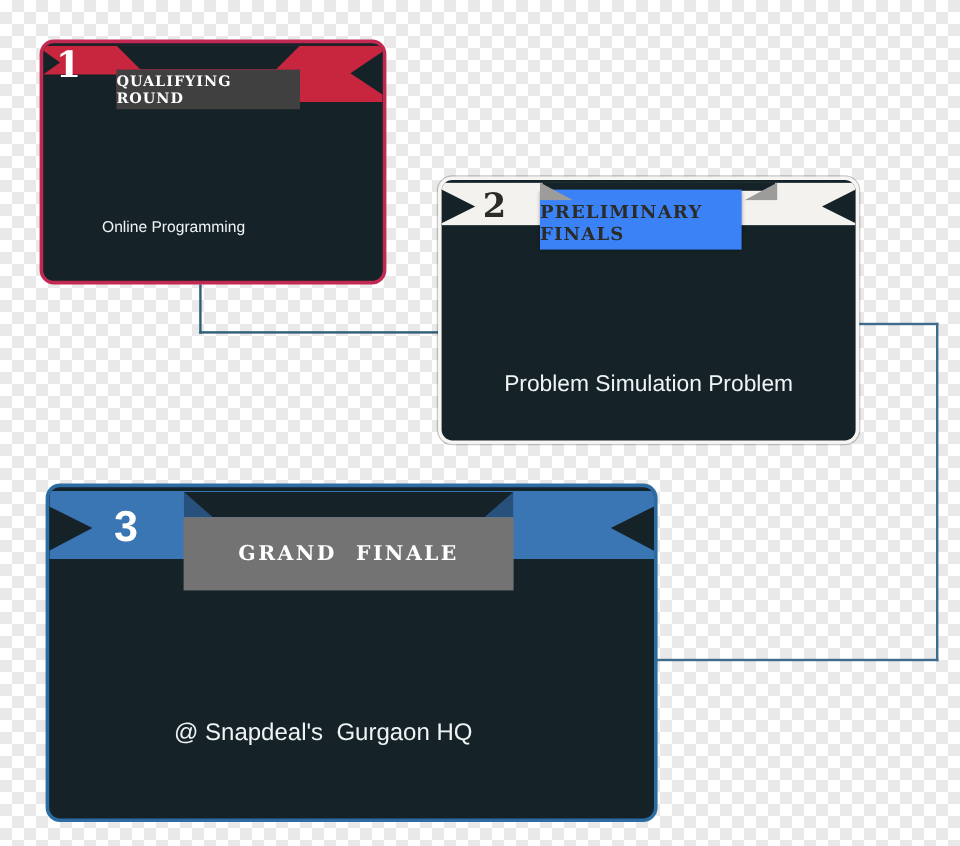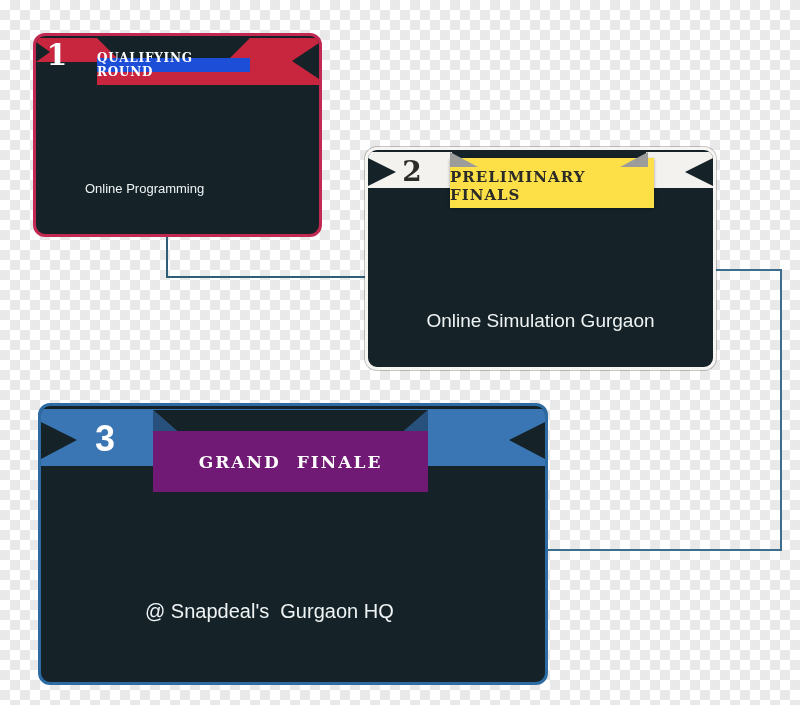--- a/index.html
+++ b/index.html
@@ -13,40 +13,40 @@
   .card1{left:33px;top:33px;width:289px;height:204px;border:3px solid #c22952;}
   .card2{left:365px;top:147px;width:351px;height:223px;border:3px solid #f6f5f1;box-shadow:0 0 0 1px rgba(30,30,30,.25);}
   .card3{left:38px;top:403px;width:510px;height:282px;border:3px solid #2d6ca3;}
 
   .band{position:absolute;left:0;}
   .band1{top:2px;width:283px;height:47px;background:#c8253f;
     clip-path:polygon(0 0,283px 0,283px 5px,256px 23px,283px 41px,283px 47px,61px 47px,61px 24px,0 24px,14px 14px,0 4px);}
   .trap1{position:absolute;left:61px;top:2px;width:153px;height:20px;background:#152329;
     clip-path:polygon(0 0,100% 0,calc(100% - 20px) 100%,20px 100%);}
   .rbox{position:absolute;display:flex;align-items:center;justify-content:center;}
-  .rbox1{left:61px;top:22px;width:153px;height:14px;background:#1d4ed8;}
+  .rbox1{left:61px;top:22px;width:153px;height:33px;background:#404040;}
   .rlabel{font-family:"DejaVu Serif",serif;font-weight:bold;}
   .rlabel1{font-size:12px;letter-spacing:.8px;color:#ffffff;}
 
   .band2{top:2px;width:345px;height:36px;background:#f3f2ee;
     clip-path:polygon(0 0,345px 0,345px 6px,317px 20px,345px 34px,345px 36px,0 36px,0 34px,28px 20px,0 6px);}
   .gap2{position:absolute;left:84px;top:2px;width:194px;height:7px;background:#152329;}
-  .rbox2{left:82px;top:8px;width:204px;height:50px;background:#fde047;box-shadow:0 1px 3px rgba(0,0,0,.35);}
+  .rbox2{left:82px;top:8px;width:168px;height:50px;background:#3b82f6;box-shadow:0 1px 3px rgba(0,0,0,.35);}
   .rlabel2{font-size:15px;letter-spacing:1px;color:#2b2b28;margin-top:6px;}
   .fold{position:absolute;}
   .fold2l{left:82px;top:2px;width:28px;height:15px;background:#9c9c9a;clip-path:polygon(0 0,100% 100%,0 100%);}
   .fold2r{left:252px;top:2px;width:28px;height:15px;background:#9c9c9a;clip-path:polygon(100% 0,100% 100%,0 100%);}
 
   .band3{top:3px;width:504px;height:57px;background:#3a76b4;
     clip-path:polygon(0 0,504px 0,504px 13px,468px 31px,504px 50px,504px 57px,0 57px,0 50px,36px 31px,0 13px);}
   .trap3{position:absolute;left:112px;top:4px;width:275px;height:21px;background:#152329;
     clip-path:polygon(0 0,100% 0,calc(100% - 24px) 100%,24px 100%);}
   .fold3l{left:112px;top:4px;width:24px;height:21px;background:#27517c;clip-path:polygon(0 0,100% 100%,0 100%);}
   .fold3r{left:363px;top:4px;width:24px;height:21px;background:#27517c;clip-path:polygon(100% 0,100% 100%,0 100%);}
-  .rbox3{left:112px;top:25px;width:275px;height:61px;background:#701a75;}
+  .rbox3{left:112px;top:25px;width:275px;height:61px;background:#737373;}
   .rlabel3{font-size:17px;letter-spacing:2px;word-spacing:8px;color:#ffffff;}
 
   .num{position:absolute;text-align:center;}
   .num1{left:6px;top:2px;width:30px;font:bold 30px/34px "DejaVu Serif",serif;color:#ffffff;}
   .num2{left:30px;top:6px;width:28px;font:bold 28px/32px "DejaVu Serif",serif;color:#2b2b28;}
   .num3{left:48px;top:13px;width:32px;font:bold 36px/40px "Liberation Sans",sans-serif;color:#ffffff;}
 
   .desc{position:absolute;color:#eff3f3;white-space:pre;}
   .desc1{left:49px;top:85px;font-size:13px;line-height:27px;}
   .desc2{left:0;right:0;top:106px;text-align:center;font-size:19px;line-height:26px;}
@@ -89,21 +89,21 @@
   <div class="card card2">
     <div class="band band2"></div>
     <div class="gap2"></div>
     <div class="rbox rbox2">
       <span class="rlabel rlabel2">PRELIMINARY FINALS</span>
     </div>
     <div class="fold fold2l"></div>
     <div class="fold fold2r"></div>
     <div class="num num2">2</div>
     <div class="desc desc2">
-      <div>Online Simulation Gurgaon</div>
+      <div>Problem Simulation Problem</div>
     </div>
   </div>
 
   <div class="card card3">
     <div class="band band3"></div>
     <div class="trap3"></div>
     <div class="fold fold3l"></div>
     <div class="fold fold3r"></div>
     <div class="rbox rbox3">
       <span class="rlabel rlabel3">GRAND FINALE</span>

